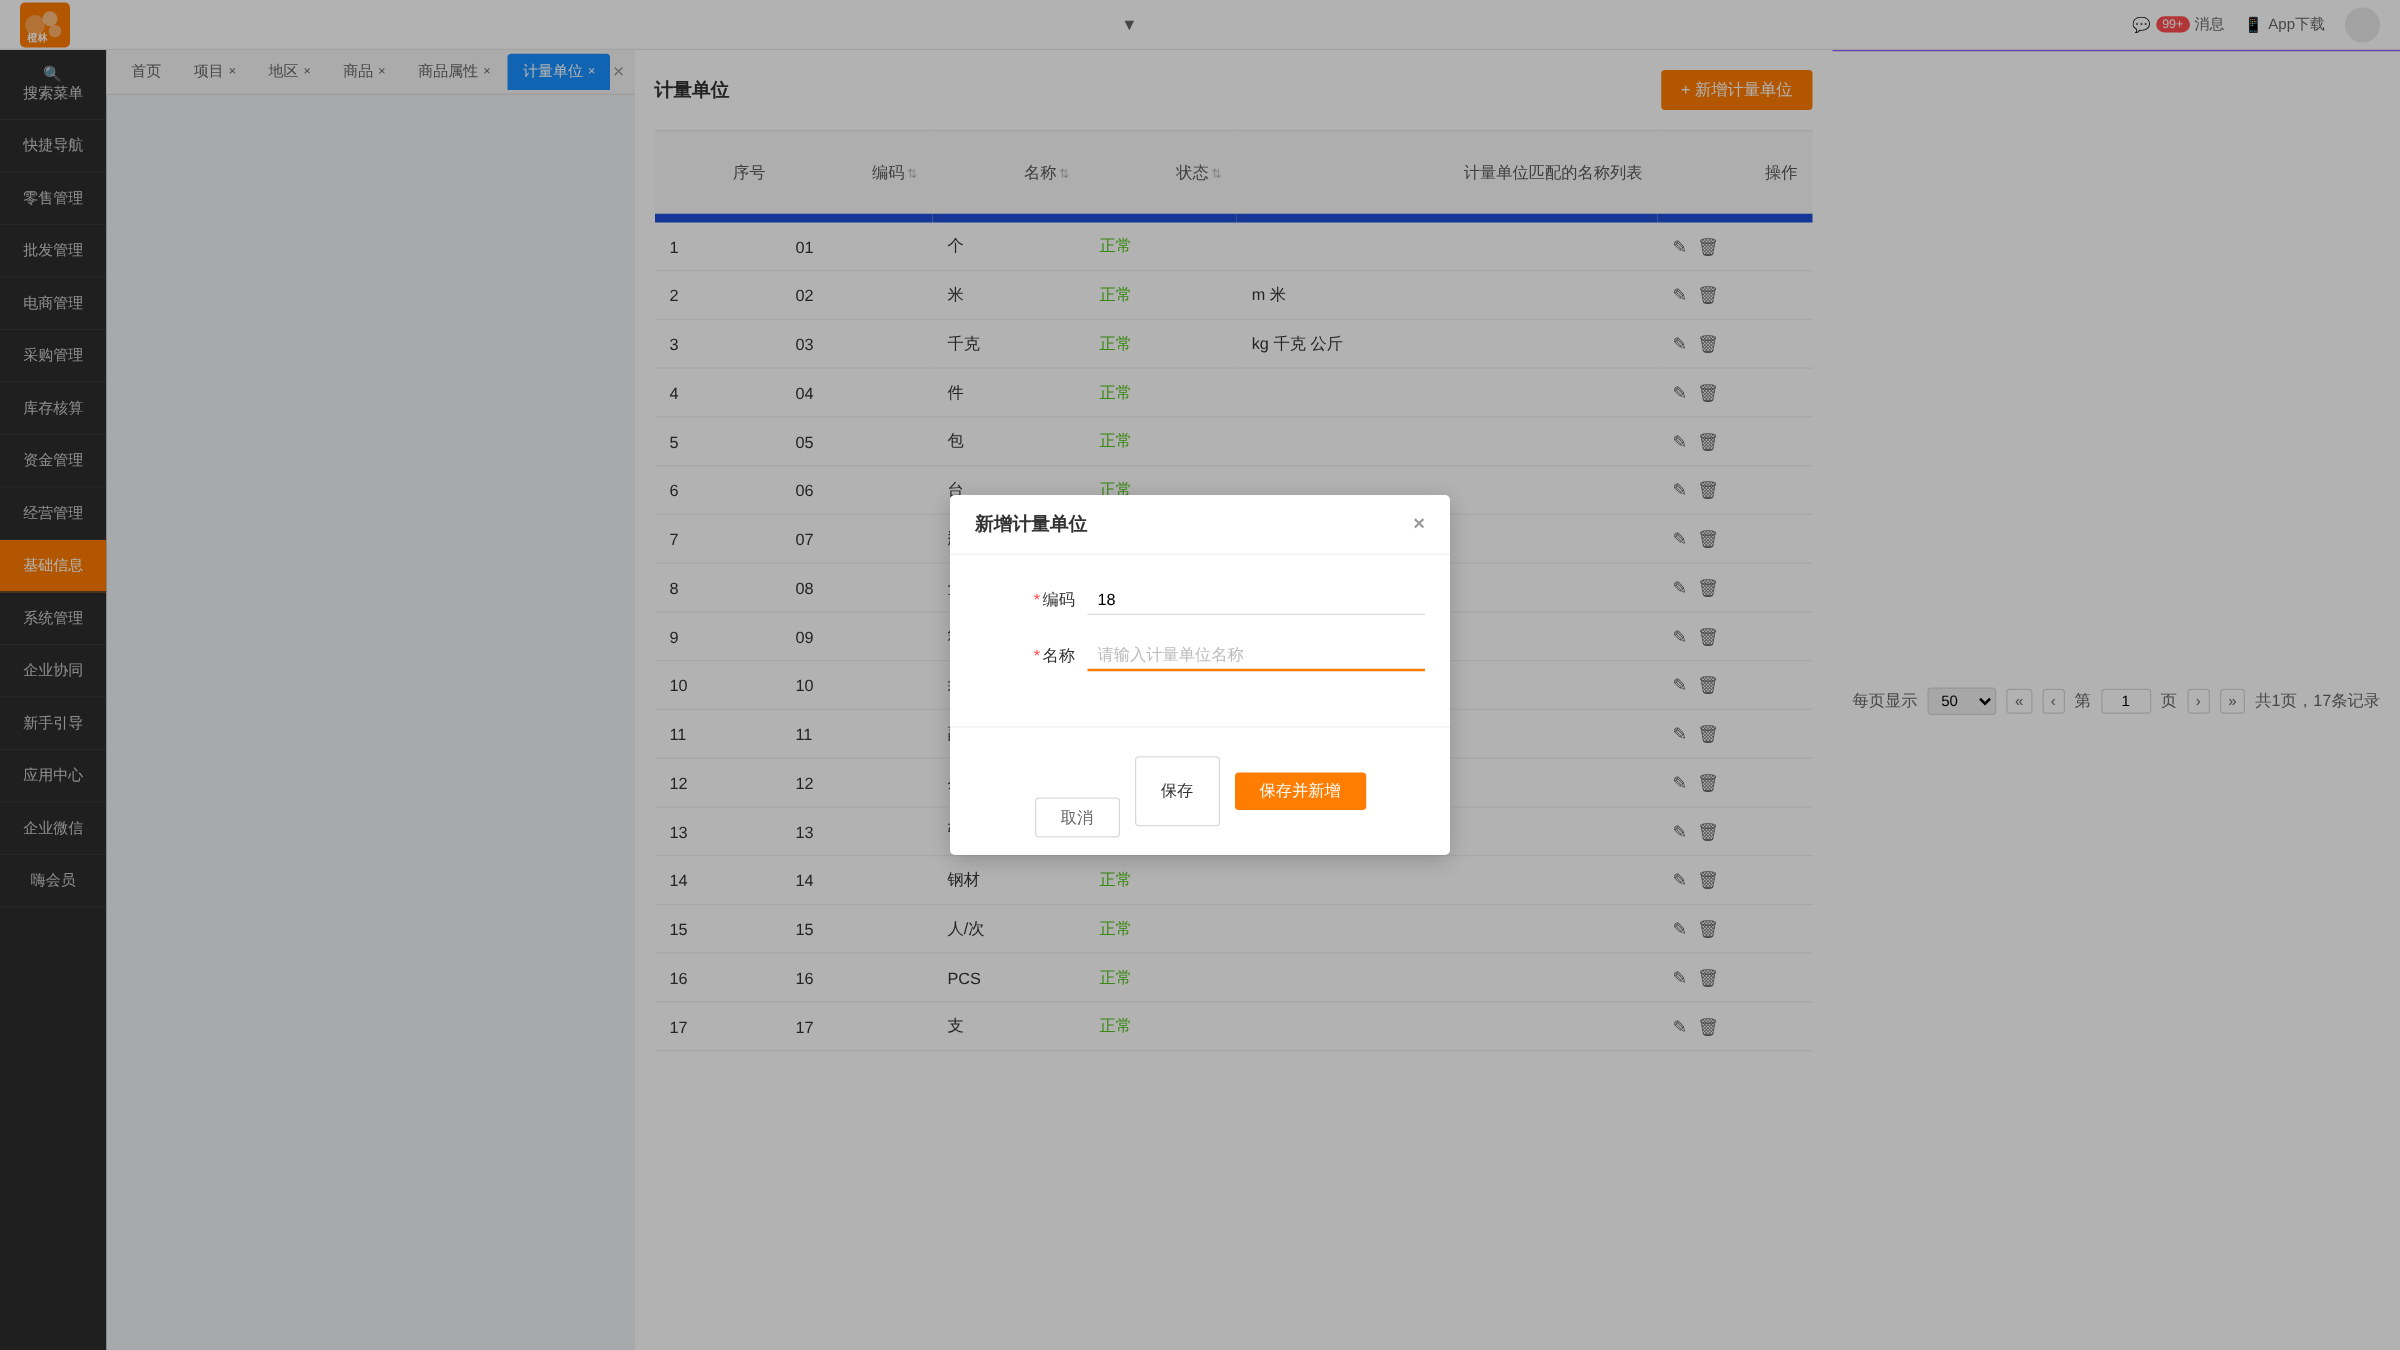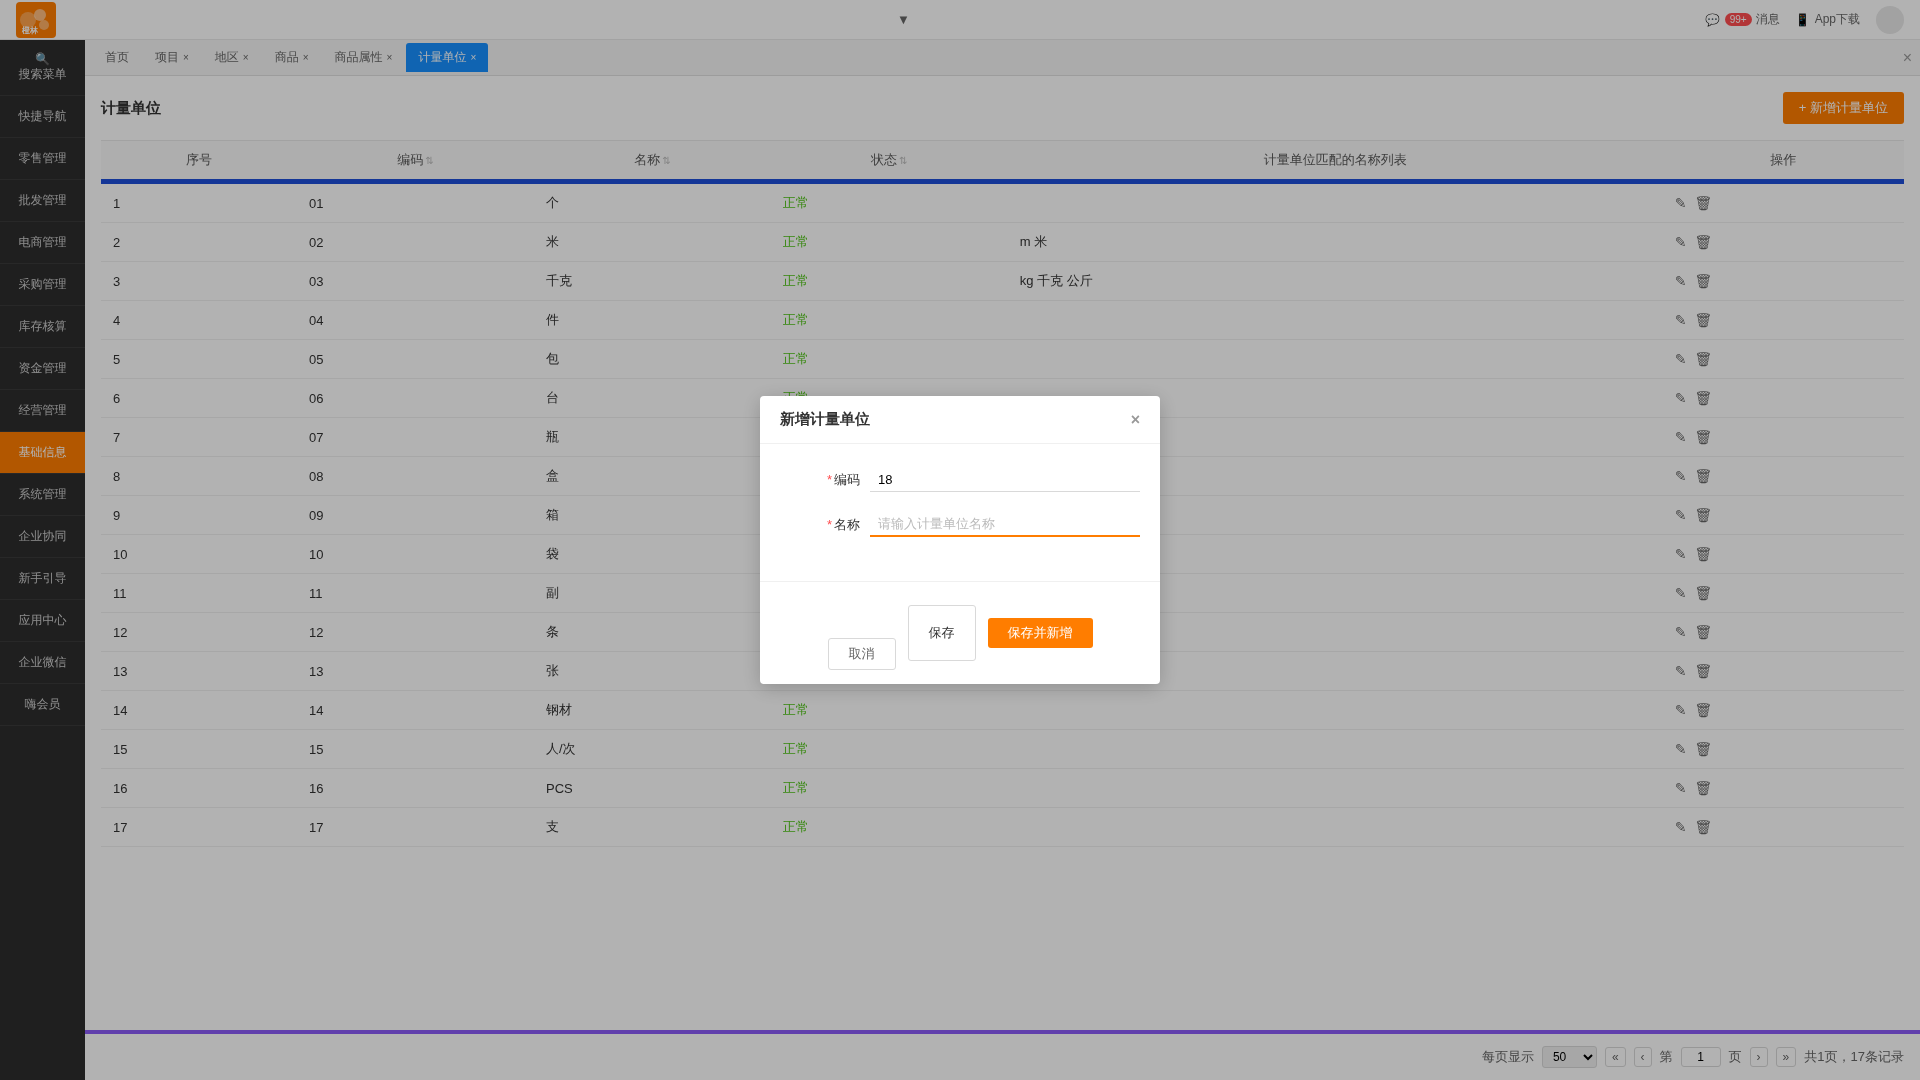--- a/index.html
+++ b/index.html
@@ -94,21 +94,21 @@
       color: #ccc;
       font-size: 12px;
       border-bottom: 1px solid #3a3a3a;
     }
     .sidebar-item.active { background: #ff7d00; color: white; }
 
     
     .main-content {
       flex: 1;
       display: flex;
-      flex-direction: column;
+      flex-direction: row;
       overflow: hidden;
     }
 
     
     .tabs-bar {
       background: #f5f5f5;
       display: flex;
       align-items: center;
       border-bottom: 1px solid #e0e0e0;
       padding: 0 8px;
@@ -171,23 +171,23 @@
     
     .data-table {
       width: 100%;
       border-collapse: collapse;
       font-size: 13px;
     }
     .data-table thead tr {
       background: #fafafa;
     }
     .data-table th {
-      padding: 10px 12px;
-      text-align: center;
-      border-bottom: 5px solid #1d4ed8;
+      padding: 24px 12px;
+      text-align: right;
+      border-bottom: 7px solid #1d4ed8;
       border-top: 1px solid #e8e8e8;
       color: #595959;
       font-weight: normal;
       white-space: nowrap;
     }
     .data-table td {
       padding: 10px 12px;
       border-bottom: 1px solid #f0f0f0;
       color: #333;
     }
@@ -206,21 +206,21 @@
     }
     .sort-icon { color: #bbb; margin-left: 2px; font-size: 10px; }
 
     
     .pagination-bar {
       display: flex;
       align-items: center;
       justify-content: flex-end;
       padding: 12px 16px;
       background: #fff;
-      border-top: 4px solid #8b5cf6;
+      border-top: 1px solid #8b5cf6;
       gap: 8px;
       font-size: 13px;
       color: #666;
     }
     .page-size-select {
       border: 1px solid #d9d9d9;
       padding: 2px 6px;
       border-radius: 3px;
       font-size: 12px;
     }

